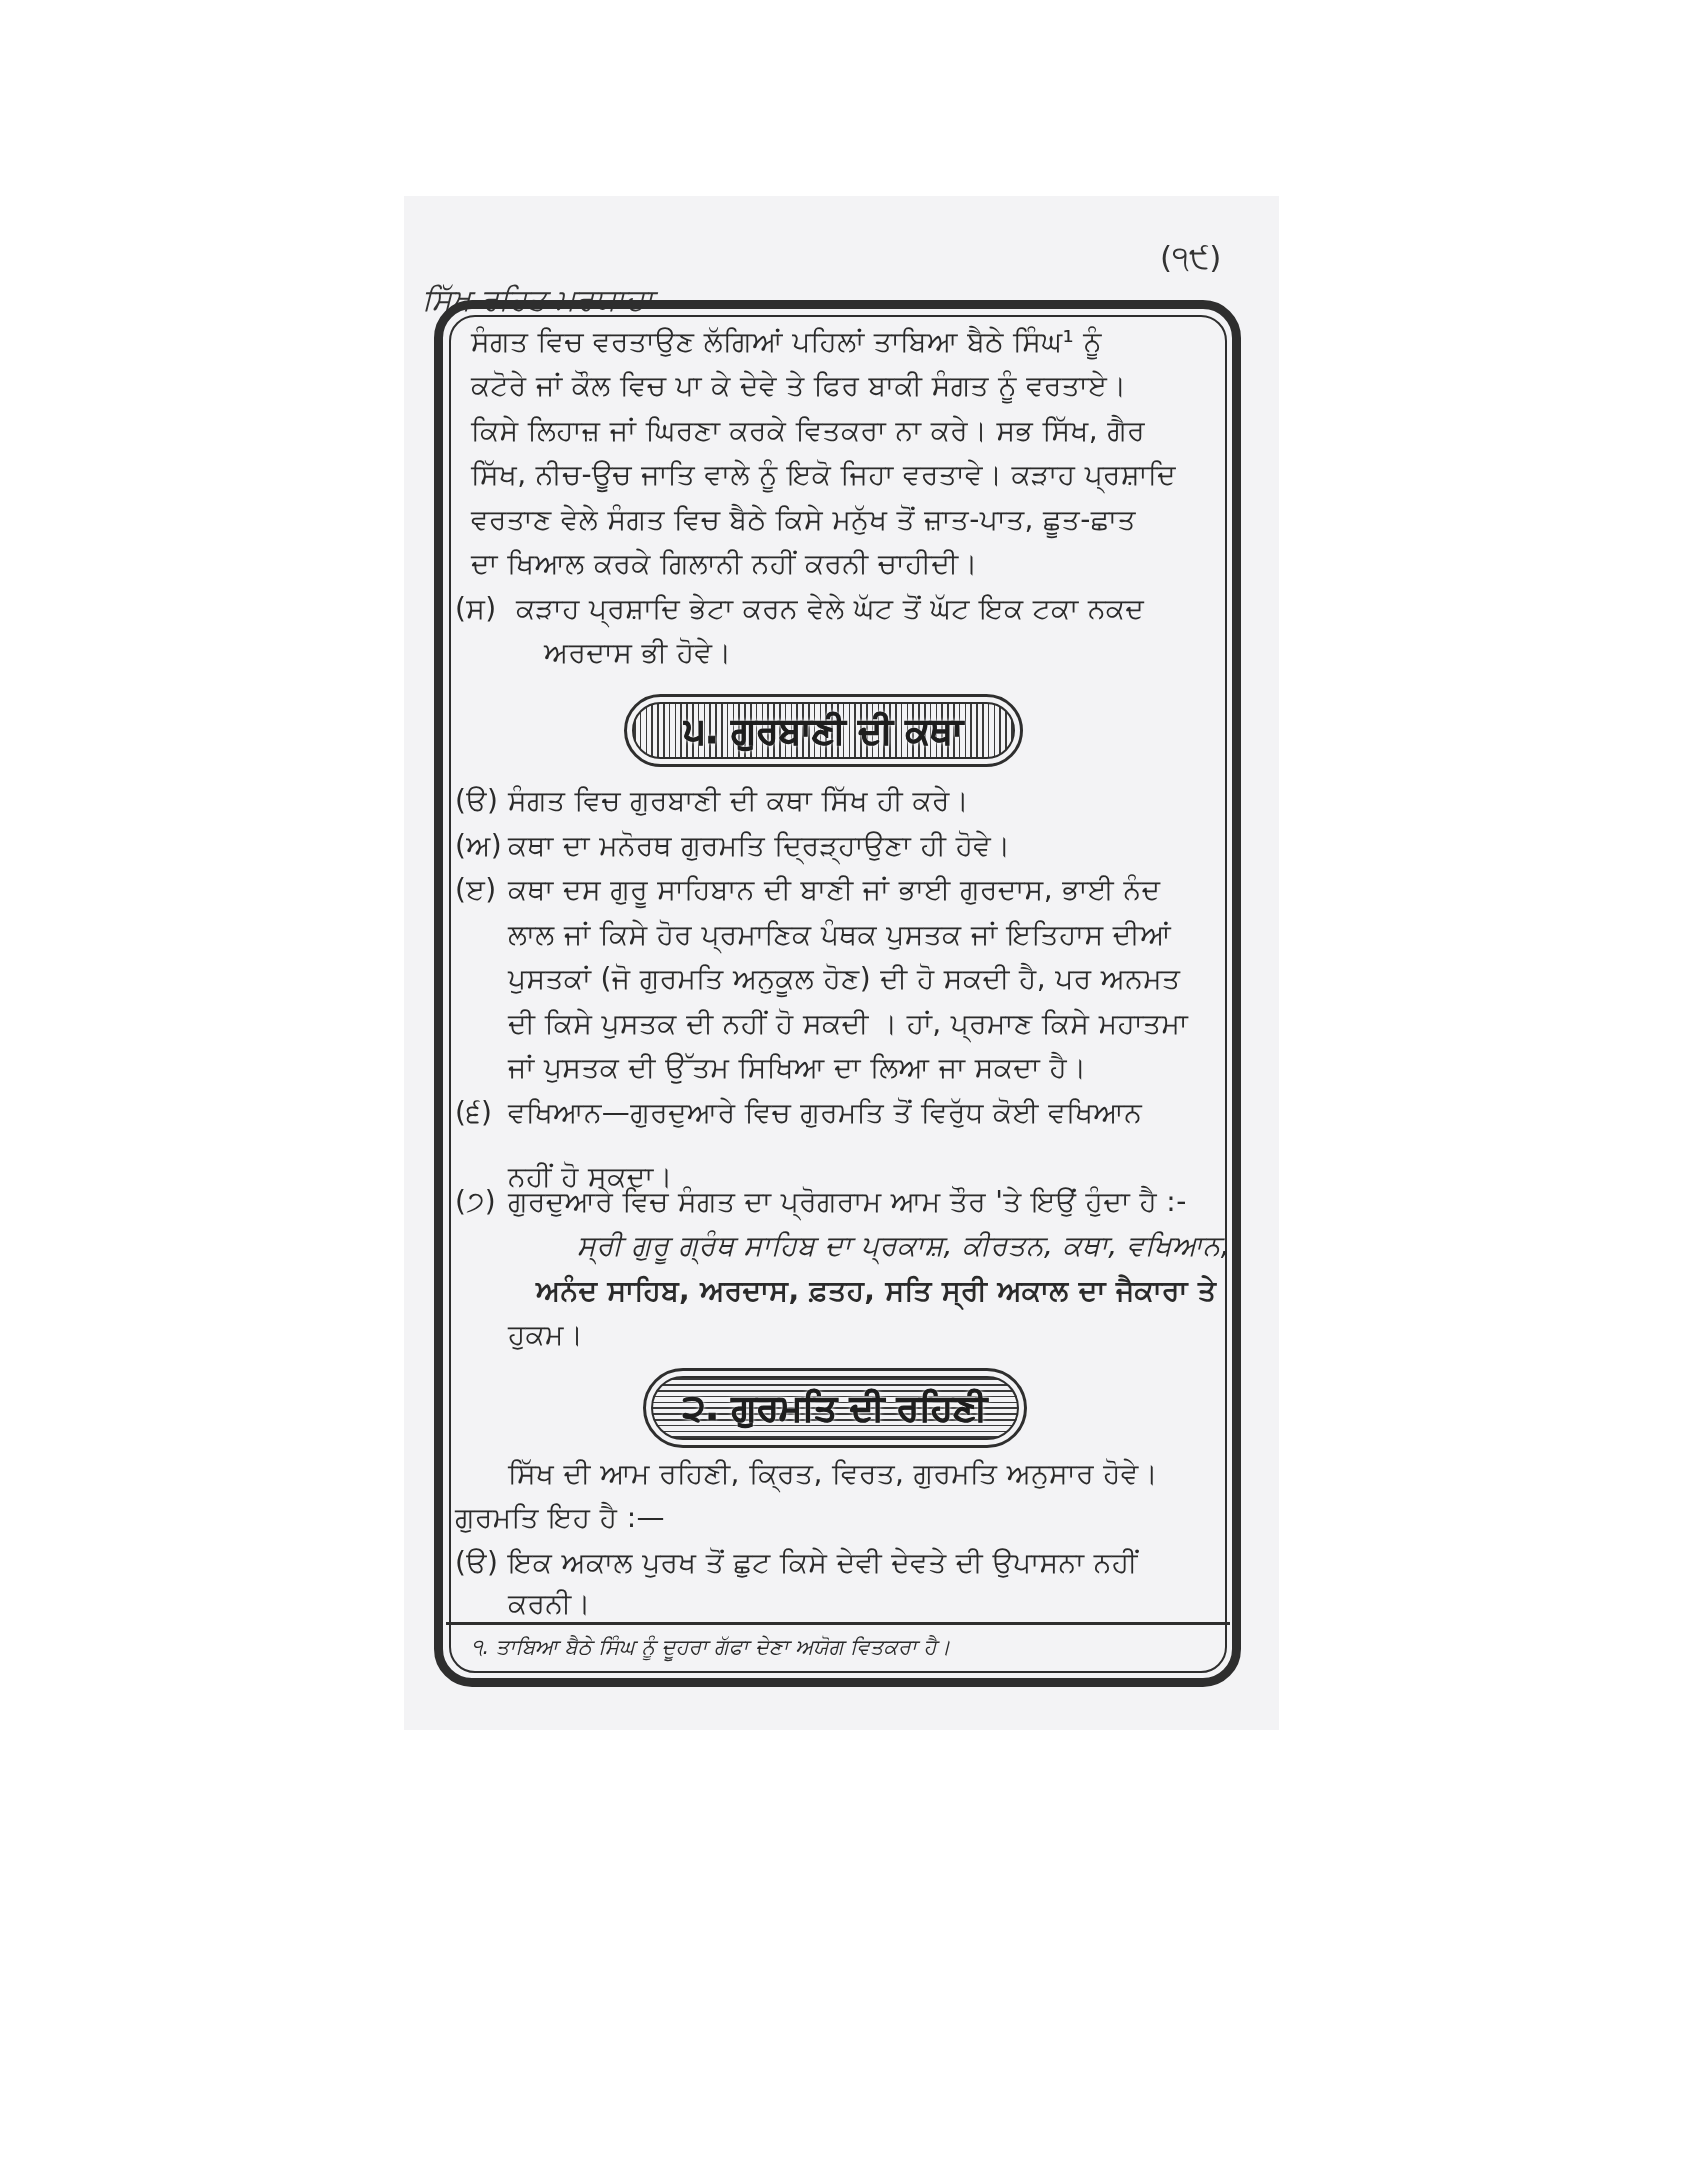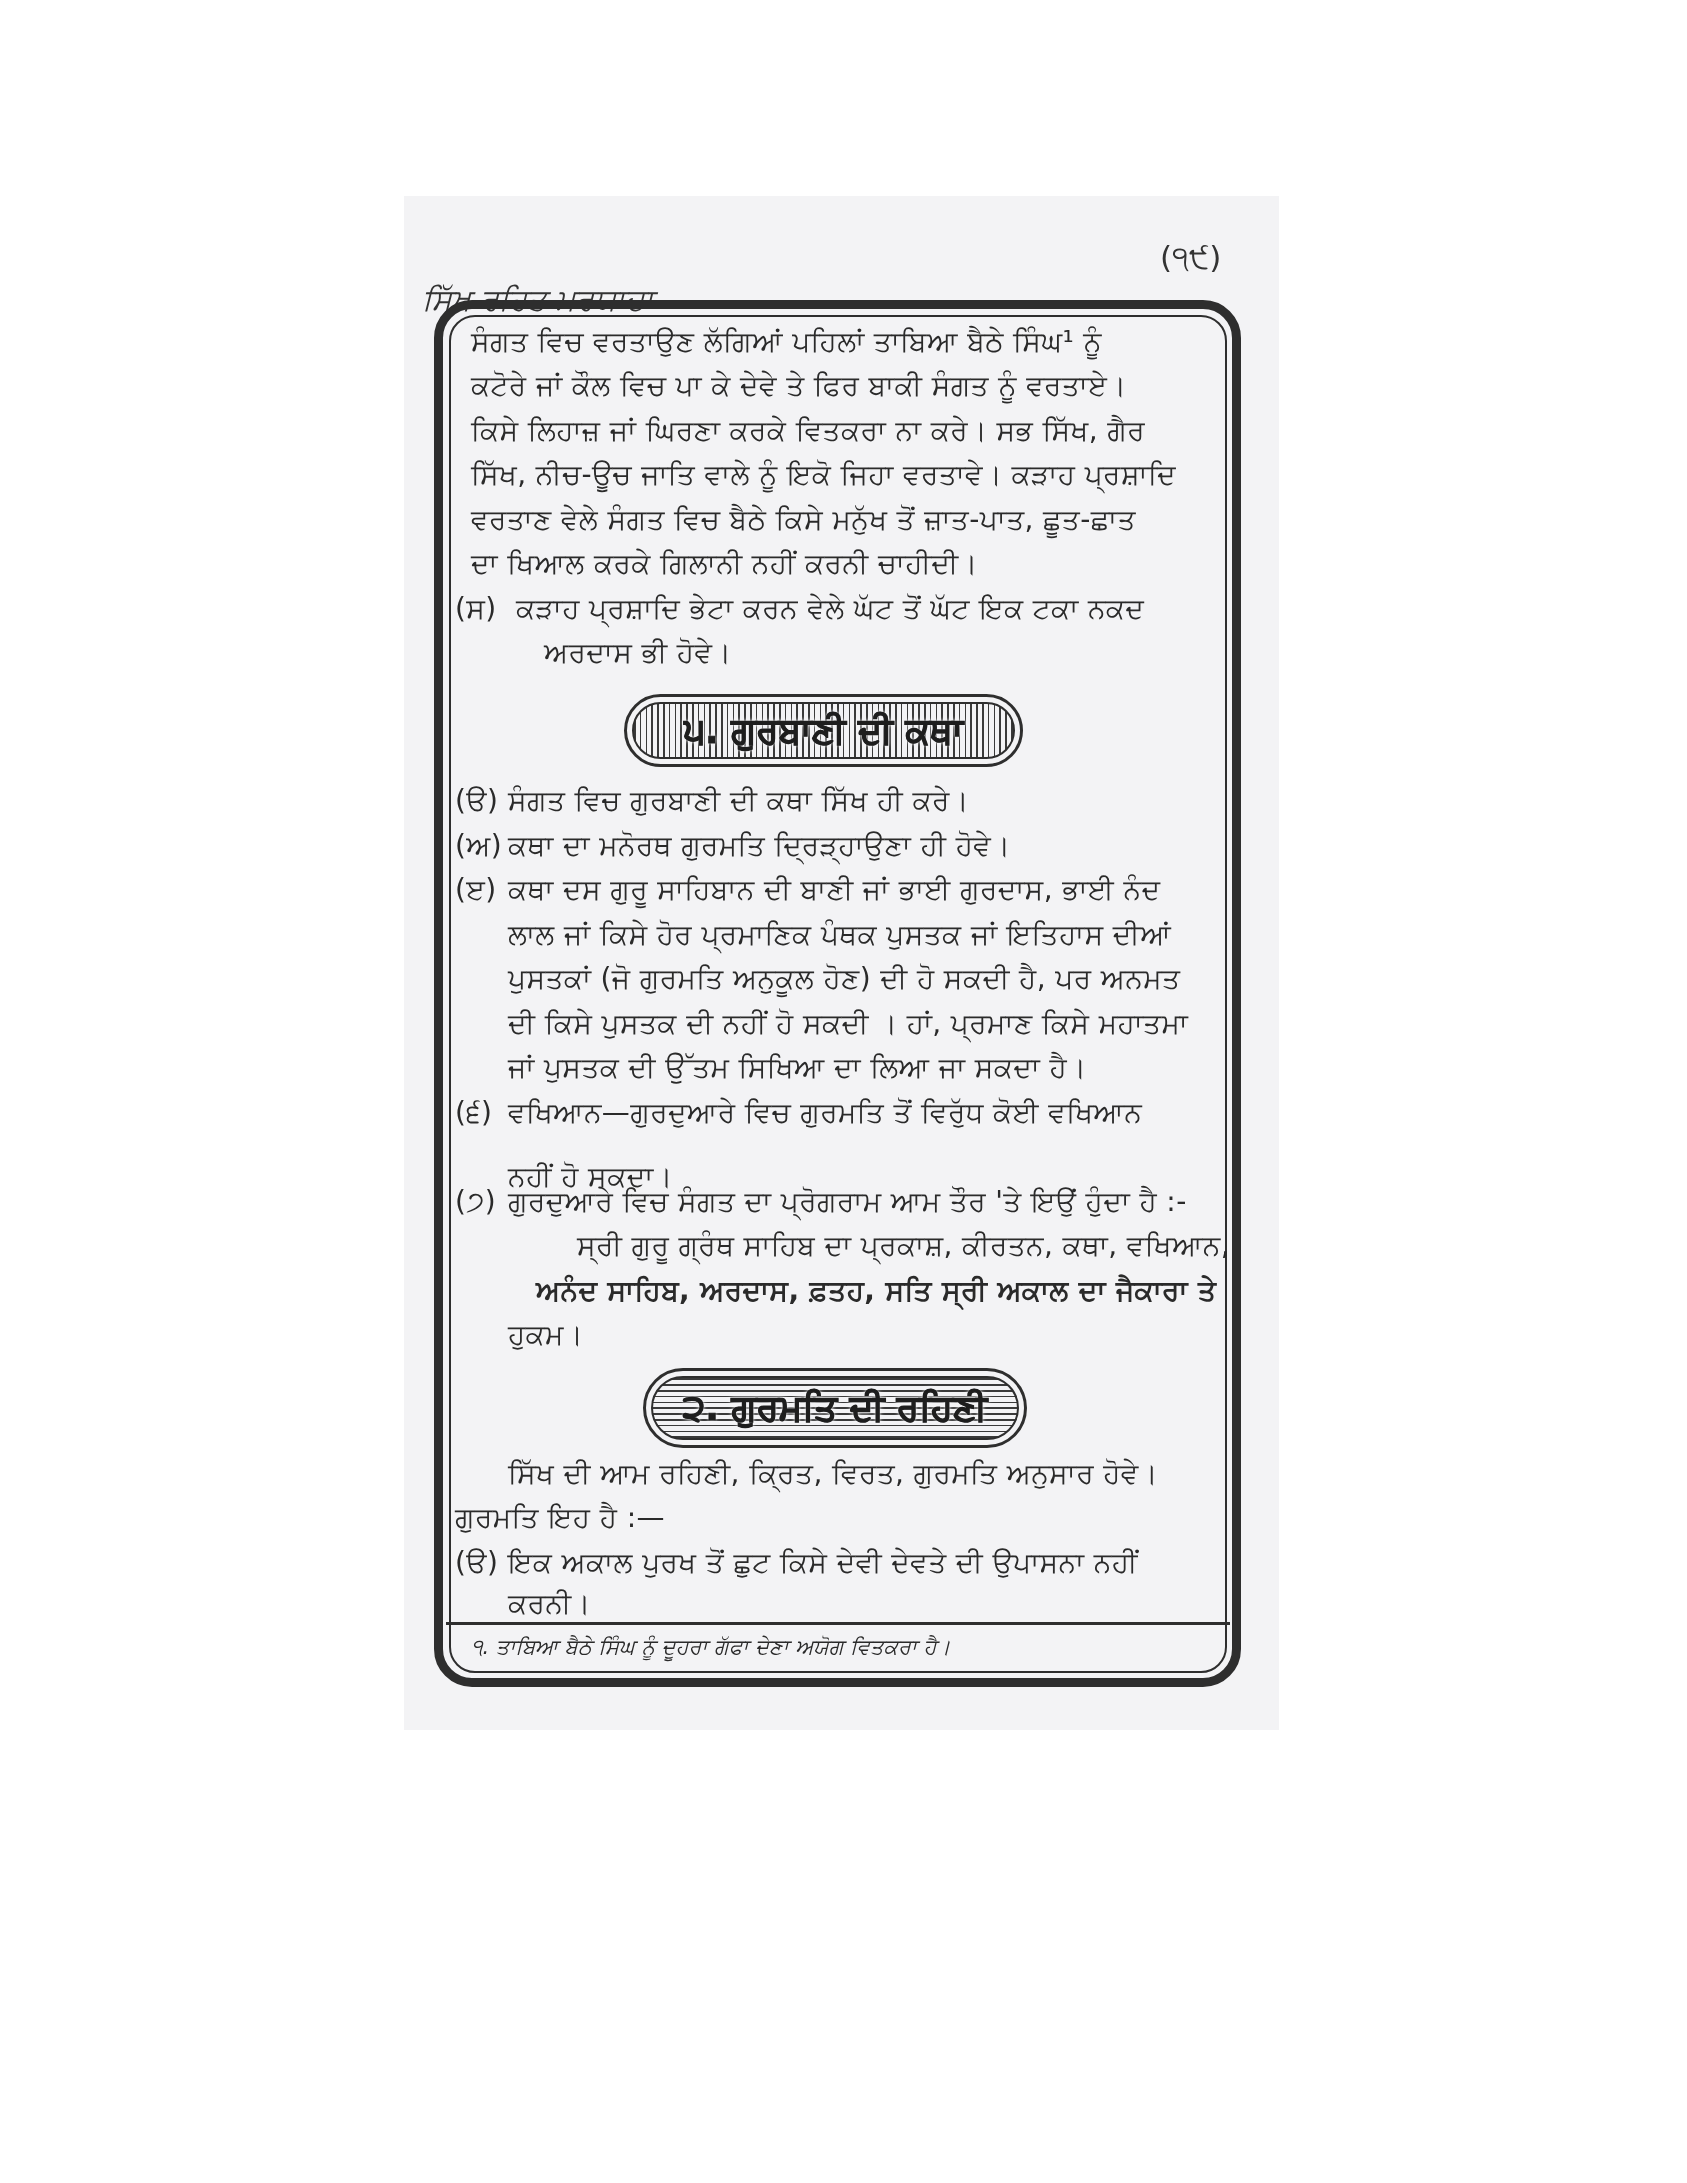--- a/index.html
+++ b/index.html
@@ -93,21 +93,21 @@
 <div class="line" style="left:508px;top:962px;">ਪੁਸਤਕਾਂ (ਜੋ ਗੁਰਮਤਿ ਅਨੁਕੂਲ ਹੋਣ) ਦੀ ਹੋ ਸਕਦੀ ਹੈ, ਪਰ ਅਨਮਤ</div>
 <div class="line" style="left:508px;top:1007px;">ਦੀ ਕਿਸੇ ਪੁਸਤਕ ਦੀ ਨਹੀਂ ਹੋ ਸਕਦੀ । ਹਾਂ, ਪ੍ਰਮਾਣ ਕਿਸੇ ਮਹਾਤਮਾ</div>
 <div class="line" style="left:508px;top:1051px;">ਜਾਂ ਪੁਸਤਕ ਦੀ ਉੱਤਮ ਸਿਖਿਆ ਦਾ ਲਿਆ ਜਾ ਸਕਦਾ ਹੈ।</div>
 
 <div class="line" style="left:455px;top:1096px;">(੬)</div>
 <div class="line" style="left:508px;top:1096px;">ਵਖਿਆਨ—ਗੁਰਦੁਆਰੇ ਵਿਚ ਗੁਰਮਤਿ ਤੋਂ ਵਿਰੁੱਧ ਕੋਈ ਵਖਿਆਨ</div>
 <div class="line" style="left:508px;top:1140px;margin-top:20px;">ਨਹੀਂ ਹੋ ਸਕਦਾ।</div>
 
 <div class="line" style="left:455px;top:1185px;">(੭)</div>
 <div class="line" style="left:508px;top:1185px;">ਗੁਰਦੁਆਰੇ ਵਿਚ ਸੰਗਤ ਦਾ ਪ੍ਰੋਗਰਾਮ ਆਮ ਤੌਰ 'ਤੇ ਇਉਂ ਹੁੰਦਾ ਹੈ :-</div>
-<div class="line" style="left:577px;top:1229px;">ਸ੍ਰੀ ਗੁਰੂ ਗ੍ਰੰਥ ਸਾਹਿਬ ਦਾ ਪ੍ਰਕਾਸ਼, ਕੀਰਤਨ, ਕਥਾ, ਵਖਿਆਨ,</div>
+<div class="line" style="left:577px;top:1229px;font-style:italic;">ਸ੍ਰੀ ਗੁਰੂ ਗ੍ਰੰਥ ਸਾਹਿਬ ਦਾ ਪ੍ਰਕਾਸ਼, ਕੀਰਤਨ, ਕਥਾ, ਵਖਿਆਨ,</div>
 <div class="line" style="left:536px;top:1274px;font-weight:bold;">ਅਨੰਦ ਸਾਹਿਬ, ਅਰਦਾਸ, ਫ਼ਤਹ, ਸਤਿ ਸ੍ਰੀ ਅਕਾਲ ਦਾ ਜੈਕਾਰਾ ਤੇ</div>
 <div class="line" style="left:508px;top:1318px;">ਹੁਕਮ।</div>
 
 <div class="pill pill-h" style="left:643px;top:1368px;width:384px;height:80px;">
   <div class="pill-inner"></div>
   <span class="pill-text">੨. ਗੁਰਮਤਿ ਦੀ ਰਹਿਣੀ</span>
 </div>
 
 <div class="line" style="left:508px;top:1457px;">ਸਿੱਖ ਦੀ ਆਮ ਰਹਿਣੀ, ਕ੍ਰਿਤ, ਵਿਰਤ, ਗੁਰਮਤਿ ਅਨੁਸਾਰ ਹੋਵੇ।</div>
 <div class="line" style="left:455px;top:1501px;">ਗੁਰਮਤਿ ਇਹ ਹੈ :—</div>

